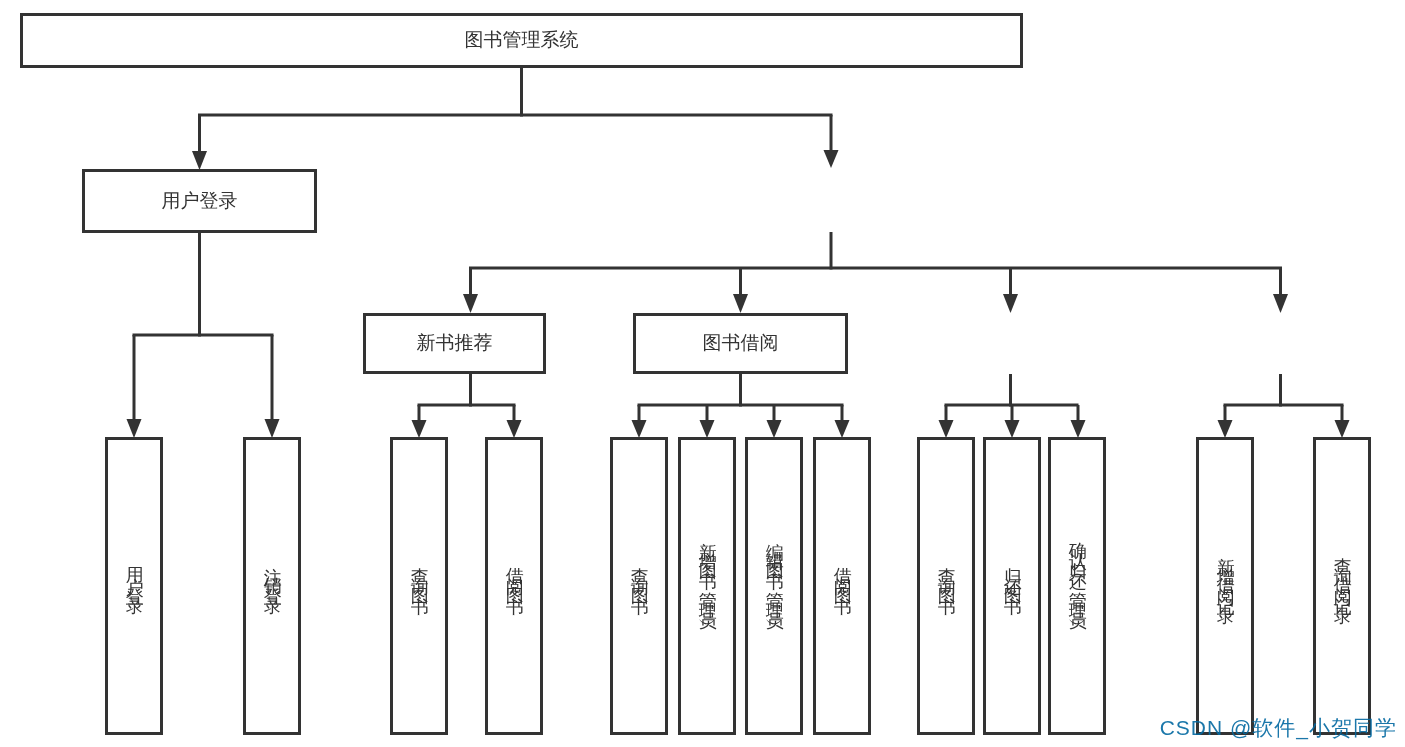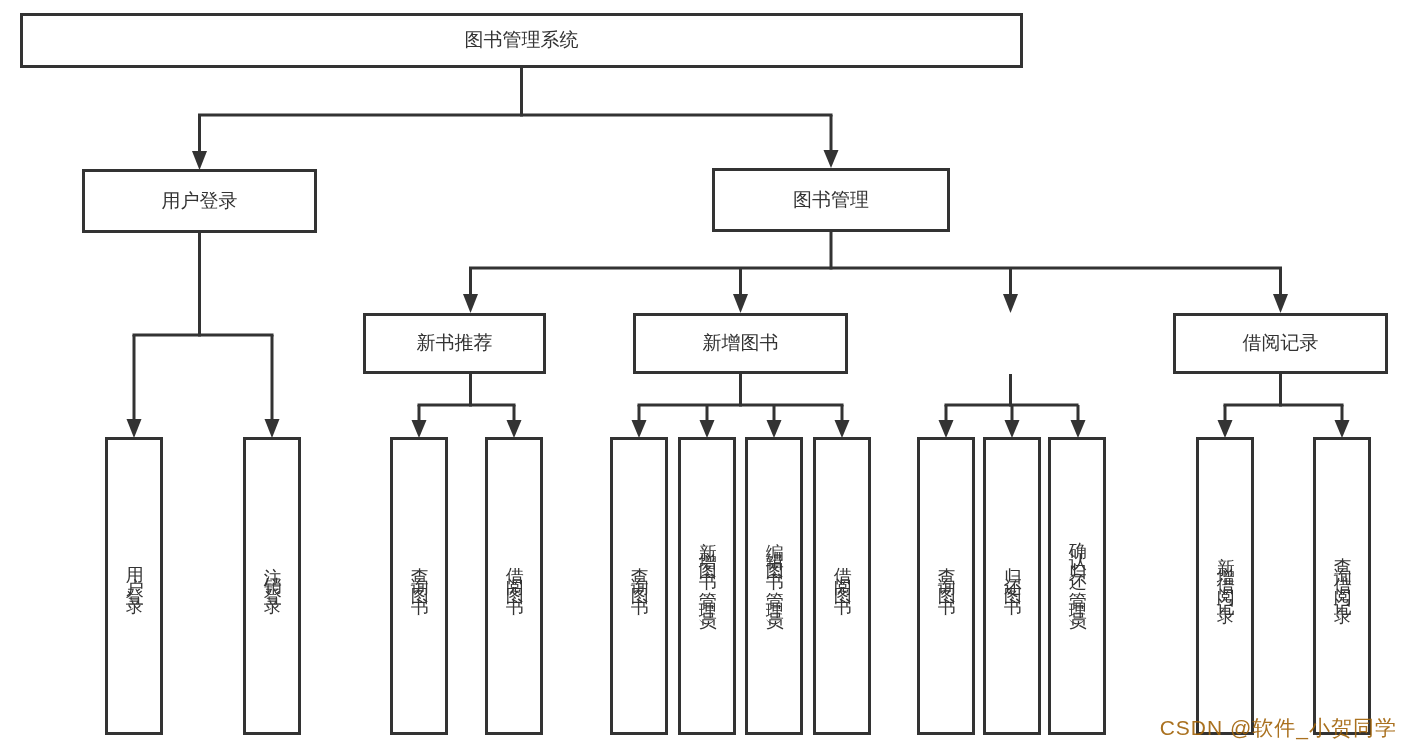--- a/index.html
+++ b/index.html
@@ -31,21 +31,21 @@
     letter-spacing:10px;
     padding-bottom:26px;
   }
   .watermark{
     position:absolute;
     right:8px;
     bottom:5px;
     z-index:2;
     font-size:21px;
     letter-spacing:1px;
-    color:#a16207;
+    color:#0369a1;
     opacity:0.9;
   }
 </style>
 </head>
 <body>
 
 <div class="stage">
 
   <svg class="wires" width="1405" height="747" viewBox="0 0 1405 747">
     <g stroke="#333333" stroke-width="3" fill="none">
@@ -109,25 +109,23 @@
       <polygon points="1004.5,420 1019.5,420 1012,438"></polygon>
       <polygon points="1070.5,420 1085.5,420 1078,438"></polygon>
       <polygon points="1217.5,420 1232.5,420 1225,438"></polygon>
       <polygon points="1334.5,420 1349.5,420 1342,438"></polygon>
     </g>
   </svg>
 
   <div class="node" style="left:20px;top:13px;width:1003px;height:55px">图书管理系统</div>
 
   <div class="node" style="left:82px;top:169px;width:235px;height:64px">用户登录</div>
-  <div class="node" style="left:712px;top:168px;width:238px;height:64px">图书管理</div>
 
   <div class="node" style="left:363px;top:313px;width:183px;height:61px">新书推荐</div>
-  <div class="node" style="left:633px;top:313px;width:215px;height:61px">新增图书</div>
-  <div class="node" style="left:1173px;top:313px;width:215px;height:61px">借阅记录</div>
+  <div class="node" style="left:633px;top:313px;width:215px;height:61px">图书借阅</div>
 
   <div class="node v" style="left:105px;top:437px;width:58px;height:298px">用户登录</div>
   <div class="node v" style="left:243px;top:437px;width:58px;height:298px">注销登录</div>
 
   <div class="node v" style="left:390px;top:437px;width:58px;height:298px">查询图书</div>
   <div class="node v" style="left:485px;top:437px;width:58px;height:298px">借阅图书</div>
 
   <div class="node v" style="left:610px;top:437px;width:58px;height:298px">查询图书</div>
   <div class="node v" style="left:678px;top:437px;width:58px;height:298px">新增图书（管理员）</div>
   <div class="node v" style="left:745px;top:437px;width:58px;height:298px">编辑图书（管理员）</div>

